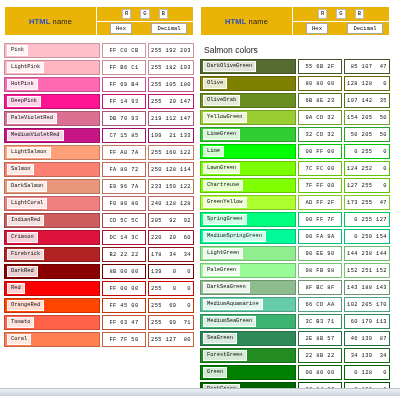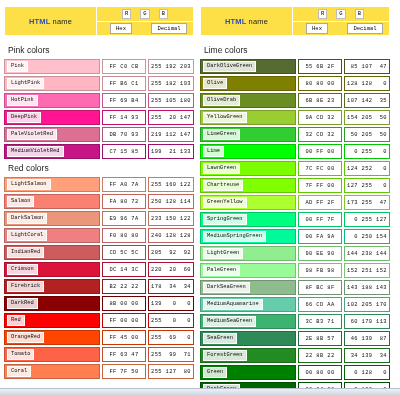--- a/index.html
+++ b/index.html
@@ -9,21 +9,21 @@
     font-family:"Liberation Sans", sans-serif;
     font-size:7px;color:#000;
   }
   .page{position:relative;width:400px;height:396px;box-sizing:border-box;background:#fff;}
   .cols{display:flex;width:400px;box-sizing:border-box;padding:6px 4px 0 4px;gap:6px;}
   .col{width:190px;flex:0 0 190px;}
 
   
   .hdr{
     display:flex;align-items:stretch;
-    background:#fde047;border:1px solid #fff;
+    background:#eab308;border:1px solid #fff;
     height:30px;box-sizing:border-box;margin-bottom:7px;
   }
   .hdr-name{
     flex:1 1 auto;display:flex;align-items:center;justify-content:center;
     font-size:7.5px;letter-spacing:.2px;
   }
   .hdr-name .lnk{color:#2a4ec6;font-weight:bold;margin-right:2px;}
   .hdr-name .nm{color:#222;}
   .hdr-right{
     flex:0 0 96px;display:flex;flex-direction:column;
@@ -105,21 +105,20 @@
             <div class="unit">
                 <b>Hex</b>
               </div>
             <div class="unit">
                 <b>Decimal</b>
               </div>
           </div>
         </div>
       </div>
       <div id="left-sections">
-          <div class="sec-title">Pink colors</div>
           <div class="row">
             <div class="swatch" style="background: rgb(255, 192, 203); border-color: rgb(199, 150, 158);">
               <div class="nmbox">Pink</div>
             </div>
             <div class="cell" style="border-color: rgb(199, 150, 158);">
               <span>FF C0 CB</span>
             </div>
             <div class="cell dec" style="border-color: rgb(199, 150, 158);">
               <span>255 192 203</span>
             </div>
@@ -172,21 +171,20 @@
             <div class="swatch" style="background: rgb(199, 21, 133); border-color: rgb(155, 16, 104);">
               <div class="nmbox">MediumVioletRed</div>
             </div>
             <div class="cell" style="border-color: rgb(155, 16, 104);">
               <span>C7 15 85</span>
             </div>
             <div class="cell dec" style="border-color: rgb(155, 16, 104);">
               <span>199  21 133</span>
             </div>
           </div>
-          <div class="sec-title">Red colors</div>
           <div class="row">
             <div class="swatch" style="background: rgb(255, 160, 122); border-color: rgb(199, 125, 95);">
               <div class="nmbox">LightSalmon</div>
             </div>
             <div class="cell" style="border-color: rgb(199, 125, 95);">
               <span>FF A0 7A</span>
             </div>
             <div class="cell dec" style="border-color: rgb(199, 125, 95);">
               <span>255 160 122</span>
             </div>
@@ -331,21 +329,21 @@
             <div class="unit">
                 <b>Hex</b>
               </div>
             <div class="unit">
                 <b>Decimal</b>
               </div>
           </div>
         </div>
       </div>
       <div id="right-sections">
-          <div class="sec-title">Lime colors</div>
+          <div class="sec-title">Salmon colors</div>
           <div class="row">
             <div class="swatch" style="background: rgb(85, 107, 47); border-color: rgb(66, 83, 37);">
               <div class="nmbox">DarkOliveGreen</div>
             </div>
             <div class="cell" style="border-color: rgb(66, 83, 37);">
               <span>55 6B 2F</span>
             </div>
             <div class="cell dec" style="border-color: rgb(66, 83, 37);">
               <span> 85 107  47</span>
             </div>

